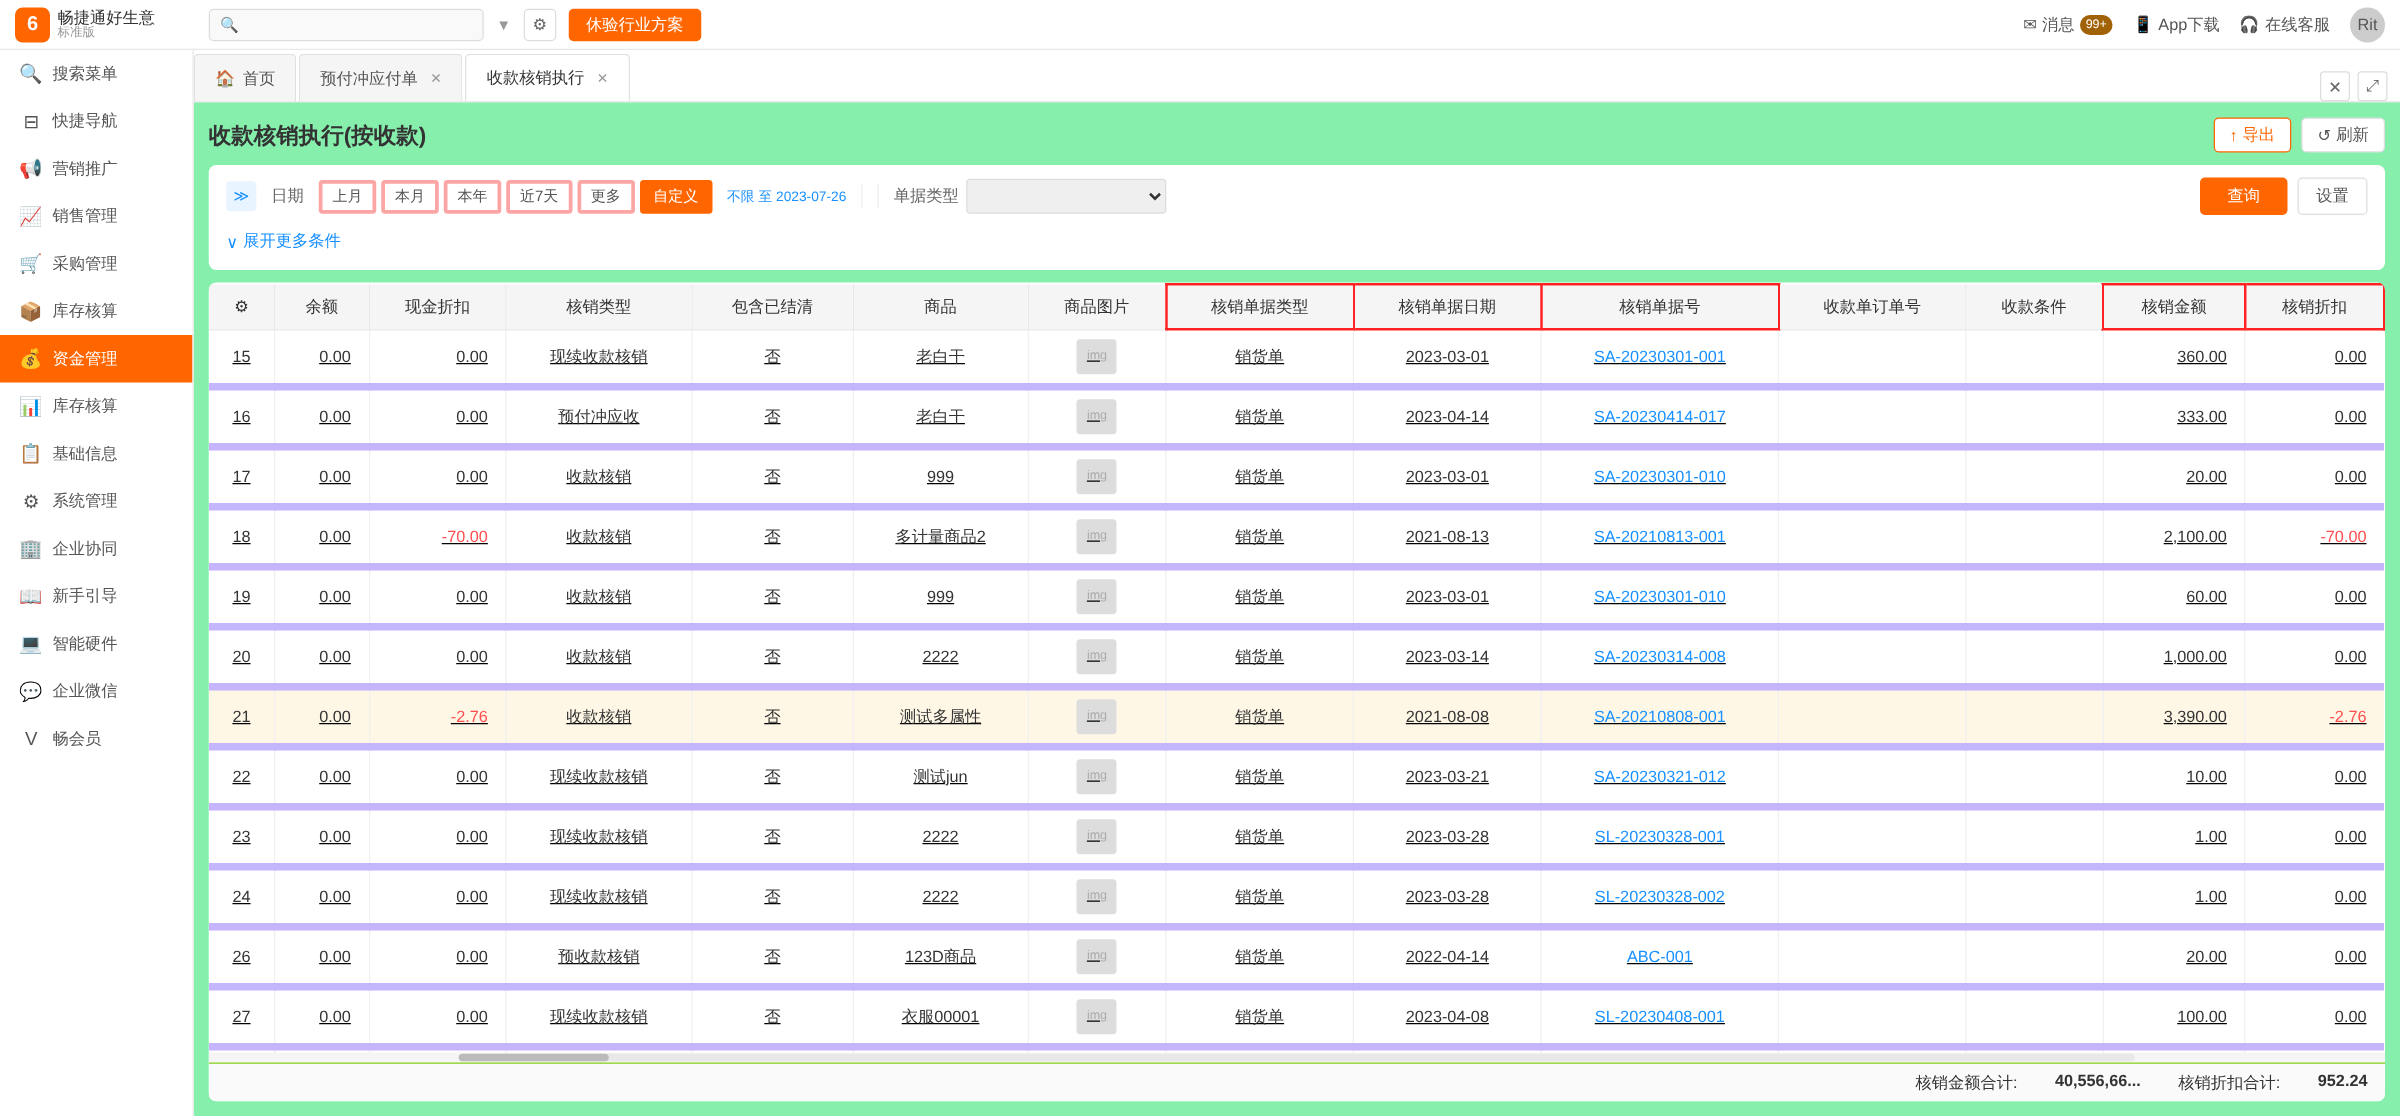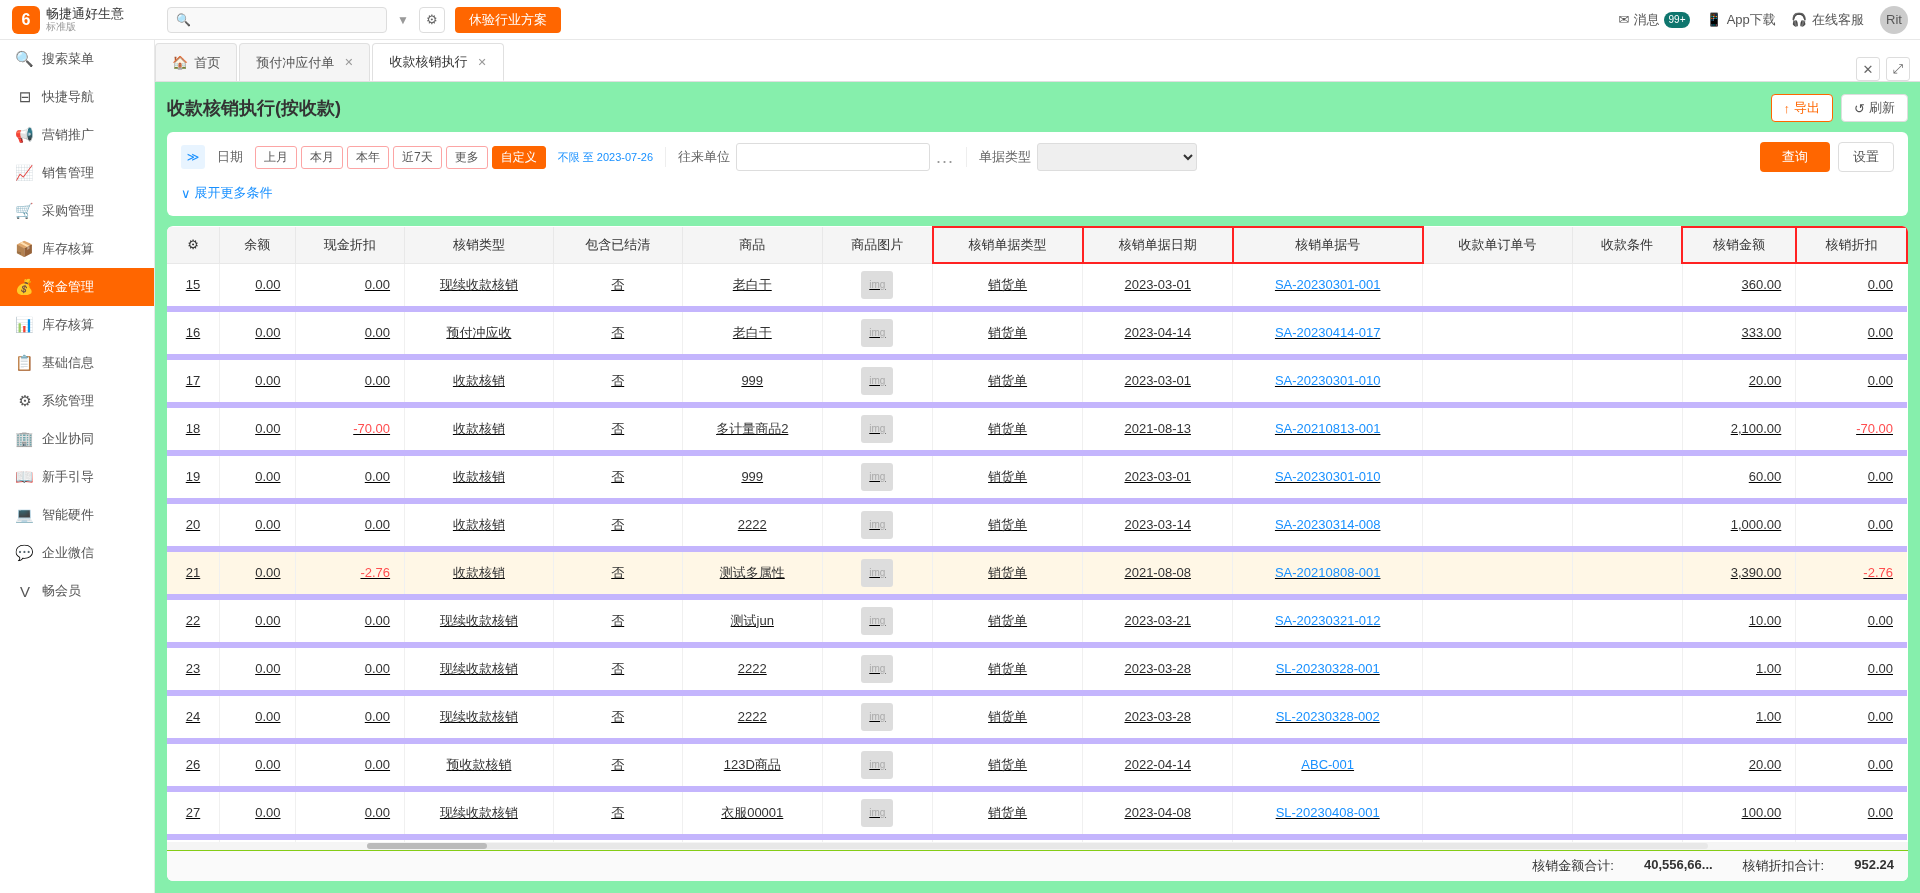--- a/index.html
+++ b/index.html
@@ -11,21 +11,21 @@
     .brand-icon { width: 28px; height: 28px; background: #ff6600; border-radius: 6px; display: flex; align-items: center; justify-content: center; color: #fff; font-size: 16px; font-weight: bold; }
     .brand-text { font-size: 12px; color: #333; line-height: 1.2; }
     .brand-text .sub { font-size: 10px; color: #999; }
     .top-bar-center { flex: 1; display: flex; align-items: center; gap: 10px; }
     .top-bar-search { width: 220px; height: 26px; border: 1px solid #ddd; border-radius: 4px; padding: 0 8px; background: #f9f9f9; color: #999; font-size: 12px; display: flex; align-items: center; }
     .top-bar-arrow { color: #999; font-size: 12px; }
     .gear-btn { width: 26px; height: 26px; border: 1px solid #ddd; border-radius: 4px; display: flex; align-items: center; justify-content: center; cursor: pointer; color: #666; background: #fff; }
     .industry-btn { background: #ff6600; color: #fff; border: none; border-radius: 4px; padding: 4px 14px; cursor: pointer; font-size: 13px; }
     .top-bar-right { display: flex; align-items: center; gap: 16px; margin-left: auto; }
     .top-bar-icon-item { display: flex; align-items: center; gap: 4px; cursor: pointer; color: #555; font-size: 13px; }
-    .badge { background: #0f766e; color: #fff; border-radius: 10px; padding: 0 5px; font-size: 10px; line-height: 16px; }
+    .badge { background: #a16207; color: #fff; border-radius: 10px; padding: 0 5px; font-size: 10px; line-height: 16px; }
     .user-avatar { background: #ccc; width: 28px; height: 28px; border-radius: 50%; display: flex; align-items: center; justify-content: center; font-size: 12px; }
 
     
     .main-layout { display: flex; flex: 1; overflow: hidden; }
 
     
     .sidebar { width: 155px; background: #fff; border-right: 1px solid #e8e8e8; display: flex; flex-direction: column; flex-shrink: 0; overflow-y: auto; }
     .sidebar-item { display: flex; align-items: center; gap: 8px; padding: 10px 16px; cursor: pointer; color: #555; font-size: 13px; }
     .sidebar-item.active { background: #ff6600; color: #fff; }
     .sidebar-item .s-icon { width: 18px; height: 18px; display: flex; align-items: center; justify-content: center; font-size: 15px; }
@@ -51,21 +51,21 @@
     .header-actions { display: flex; gap: 8px; }
     .btn-export { display: flex; align-items: center; gap: 4px; padding: 4px 12px; border: 1px solid #ff6600; color: #ff6600; background: #fff; border-radius: 4px; cursor: pointer; font-size: 13px; }
     .btn-refresh { display: flex; align-items: center; gap: 4px; padding: 4px 12px; border: 1px solid #ddd; color: #555; background: #fff; border-radius: 4px; cursor: pointer; font-size: 13px; }
 
     
     .filter-bar { background: #fff; border-radius: 6px; padding: 10px 14px; display: flex; flex-direction: column; gap: 8px; }
     .filter-row { display: flex; align-items: center; gap: 12px; flex-wrap: wrap; }
     .filter-expand-btn { background: #e8f4ff; color: #1890ff; border: none; border-radius: 3px; padding: 3px 8px; cursor: pointer; font-size: 12px; width: 24px; height: 24px; display: flex; align-items: center; justify-content: center; }
     .filter-label { color: #666; font-size: 13px; white-space: nowrap; }
     .filter-date-btns { display: flex; align-items: center; gap: 4px; }
-    .date-btn { padding: 2px 8px; border: 1px solid #fca5a5; border-radius: 3px; cursor: pointer; font-size: 12px; color: #555; background: #fff; }
+    .date-btn { padding: 2px 8px; border: 3px solid #fca5a5; border-radius: 3px; cursor: pointer; font-size: 12px; color: #555; background: #fff; }
     .date-btn.custom { background: #ff6600; color: #fff; border-color: #ff6600; }
     .date-range-display { color: #1890ff; font-size: 11px; }
     .filter-divider { border-left: 1px solid #eee; height: 20px; }
     .filter-input-group { display: flex; align-items: center; gap: 6px; }
     .filter-input { height: 28px; border: 1px solid #ddd; border-radius: 3px; padding: 0 8px; color: #333; font-size: 13px; min-width: 160px; }
     .filter-dots { color: #999; font-size: 18px; letter-spacing: 1px; }
     .filter-select { height: 28px; border: 1px solid #ddd; border-radius: 3px; padding: 0 6px; color: #333; font-size: 13px; min-width: 160px; }
     .btn-query { background: #ff6600; color: #fff; border: none; border-radius: 4px; padding: 5px 22px; cursor: pointer; font-size: 13px; }
     .btn-settings { background: #fff; color: #555; border: 1px solid #ddd; border-radius: 4px; padding: 5px 14px; cursor: pointer; font-size: 13px; }
     .expand-more { display: flex; align-items: center; gap: 4px; color: #1890ff; font-size: 12px; cursor: pointer; padding: 4px 0; }
@@ -241,25 +241,20 @@
             <button class="date-btn">本月</button>
             <button class="date-btn">本年</button>
             <button class="date-btn">近7天</button>
             <button class="date-btn">更多</button>
             <button class="date-btn custom">自定义</button>
           </div>
           <div style="display:flex;flex-direction:column;justify-content:center;">
             <span class="date-range-display">不限 至 2023-07-26</span>
           </div>
           <div class="filter-divider"></div>
-          <div class="filter-input-group">
-            <span class="filter-label">往来单位</span>
-            <input class="filter-input" type="text" value="" style="">
-            <span class="filter-dots">...</span>
-          </div>
           <div class="filter-divider"></div>
           <div class="filter-input-group">
             <span class="filter-label">单据类型</span>
             <select class="filter-select"></select>
           </div>
           <div style="margin-left:auto;display:flex;gap:8px;">
             <button class="btn-query">查询</button>
             <button class="btn-settings">设置</button>
           </div>
         </div>

